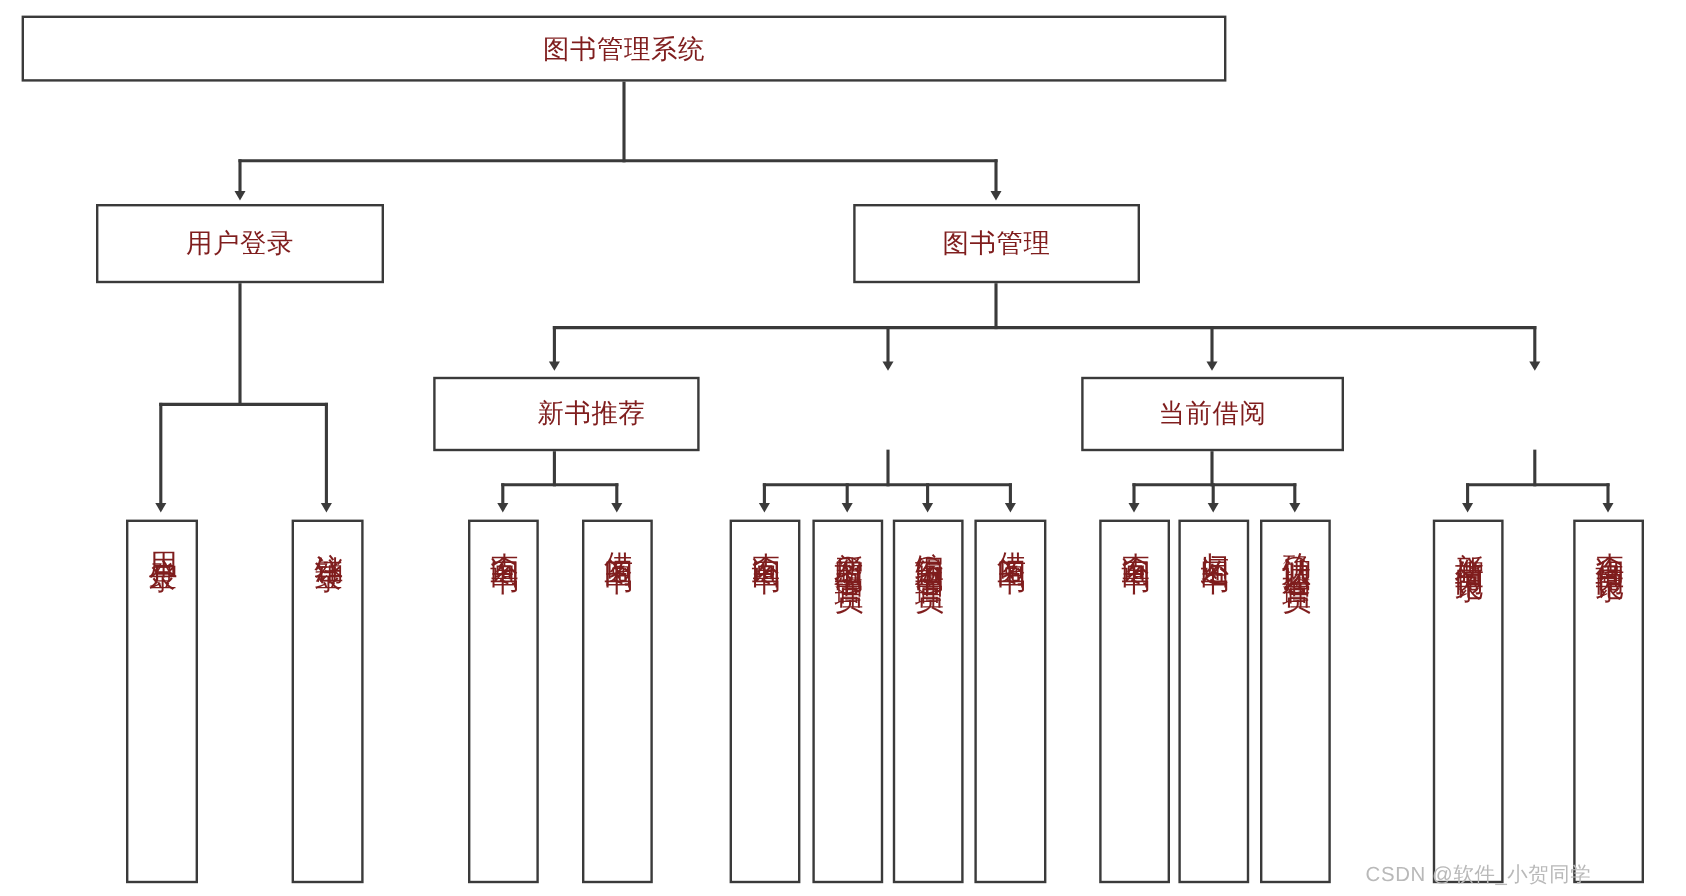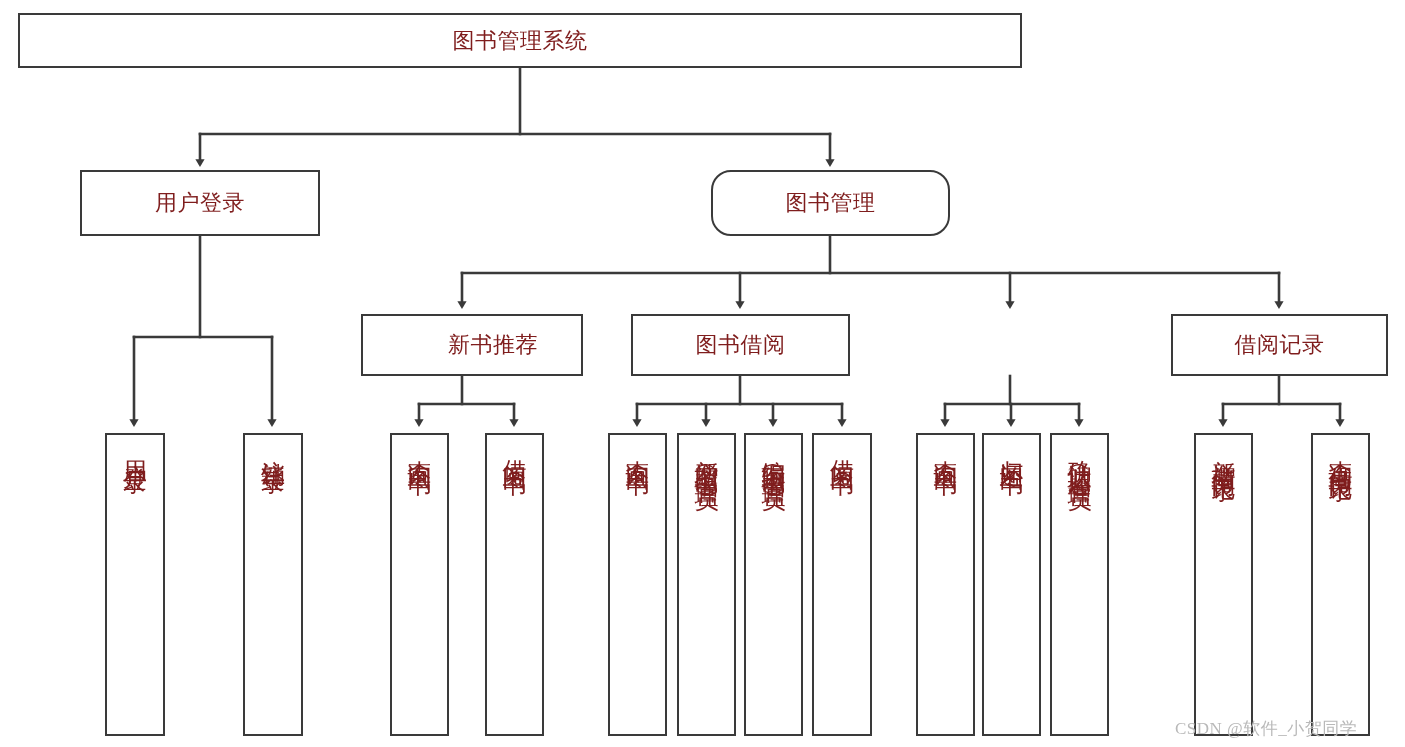--- a/index.html
+++ b/index.html
@@ -127,32 +127,29 @@
     </g>
   </svg>
 
   <div class="node root horizontal" style="left:18px; top:13px; width:1004px; height:55px;">
     <span class="label">图书管理系统</span>
   </div>
 
   <div class="node horizontal" style="left:80px; top:170px; width:240px; height:66px;">
     <span class="label">用户登录</span>
   </div>
-  <div class="node horizontal" style="left:711px; top:170px; width:239px; height:66px;border-radius:20px;">
+  <div class="node horizontal" style="left:711px; top:170px; width:239px; height:66px;">
     <span class="label">图书管理</span>
   </div>
 
   <div class="node horizontal" style="left:361px; top:314px; width:222px; height:62px;padding-left:42px;">
     <span class="label">新书推荐</span>
   </div>
-  <div class="node horizontal" style="left:631px; top:314px; width:219px; height:62px;">
-    <span class="label">图书借阅</span>
-  </div>
-  <div class="node horizontal" style="left:1171px; top:314px; width:217px; height:62px;">
-    <span class="label">借阅记录</span>
+  <div class="node horizontal" style="left:901px; top:314px; width:219px; height:62px;">
+    <span class="label">当前借阅</span>
   </div>
 
   <div class="node vertical" style="left:105px; top:433px; width:60px; height:303px;">
     <span class="label">用户登录</span>
   </div>
   <div class="node vertical" style="left:243px; top:433px; width:60px; height:303px;">
     <span class="label">注销登录</span>
   </div>
 
   <div class="node vertical" style="left:390px; top:433px; width:59px; height:303px;">
@@ -185,15 +182,15 @@
     <span class="label">确认归还（管理员）</span>
   </div>
 
   <div class="node vertical" style="left:1194px; top:433px; width:59px; height:303px;">
     <span class="label">新增借阅记录</span>
   </div>
   <div class="node vertical" style="left:1311px; top:433px; width:59px; height:303px;">
     <span class="label">查询借阅记录</span>
   </div>
 
-  <div class="watermark" style="left:1175px; top:717px;font-family:Liberation Serif, serif;">CSDN @软件_小贺同学</div>
+  <div class="watermark" style="left:1138px; top:717px;">CSDN @软件_小贺同学</div>
 
 </div>
 
 </body></html>

